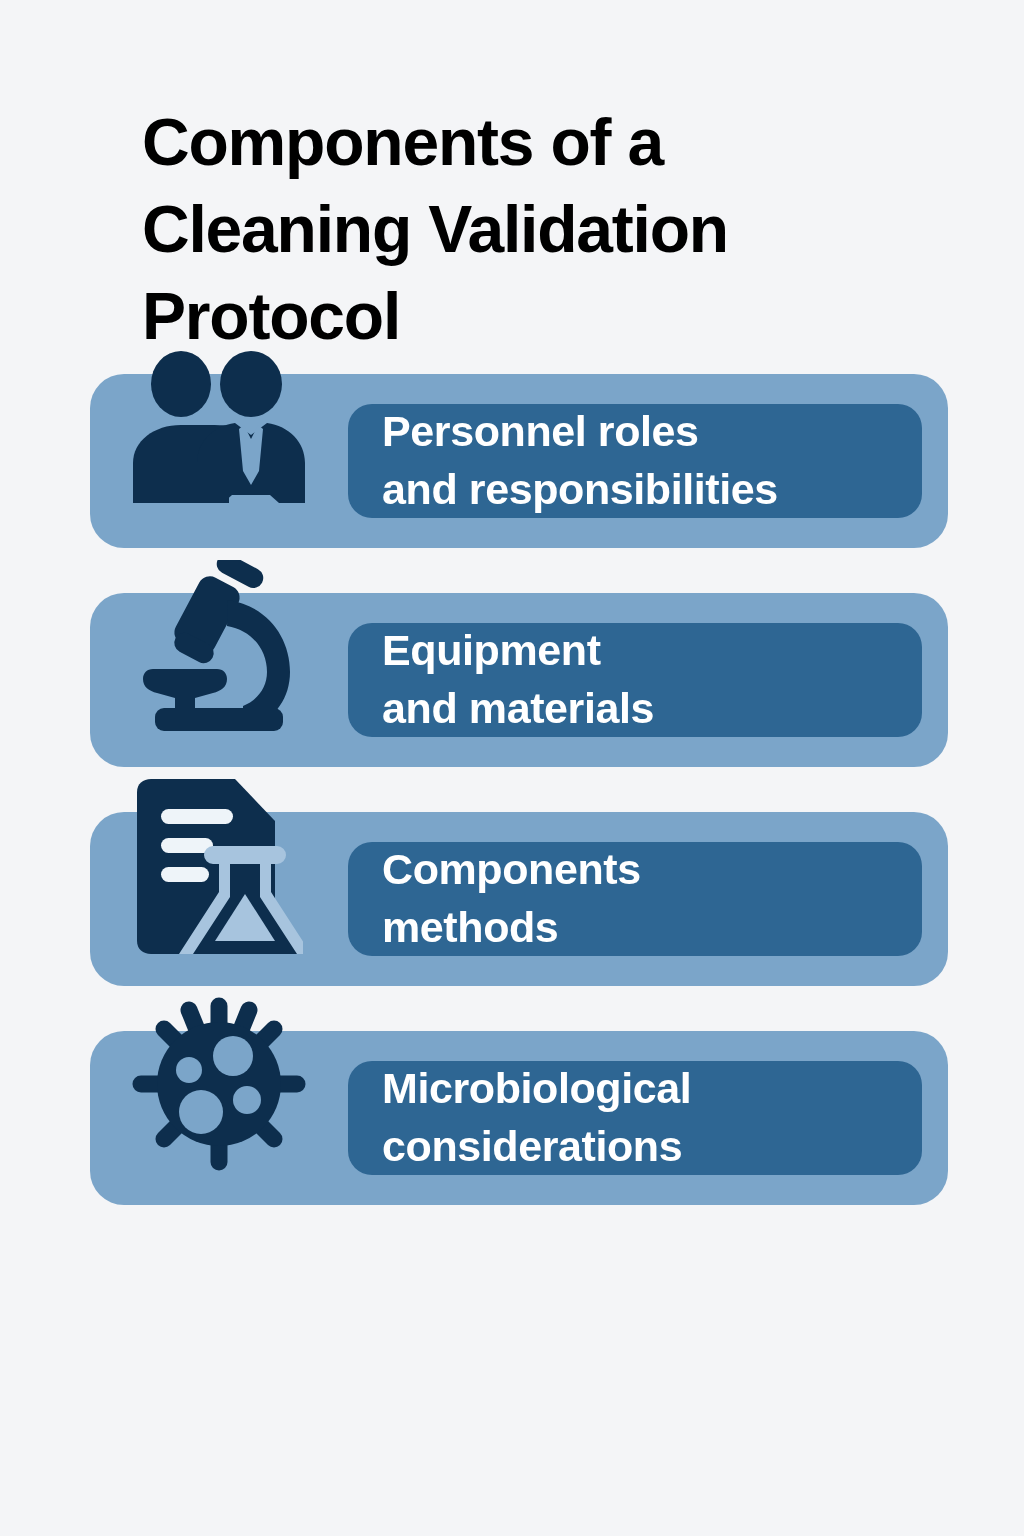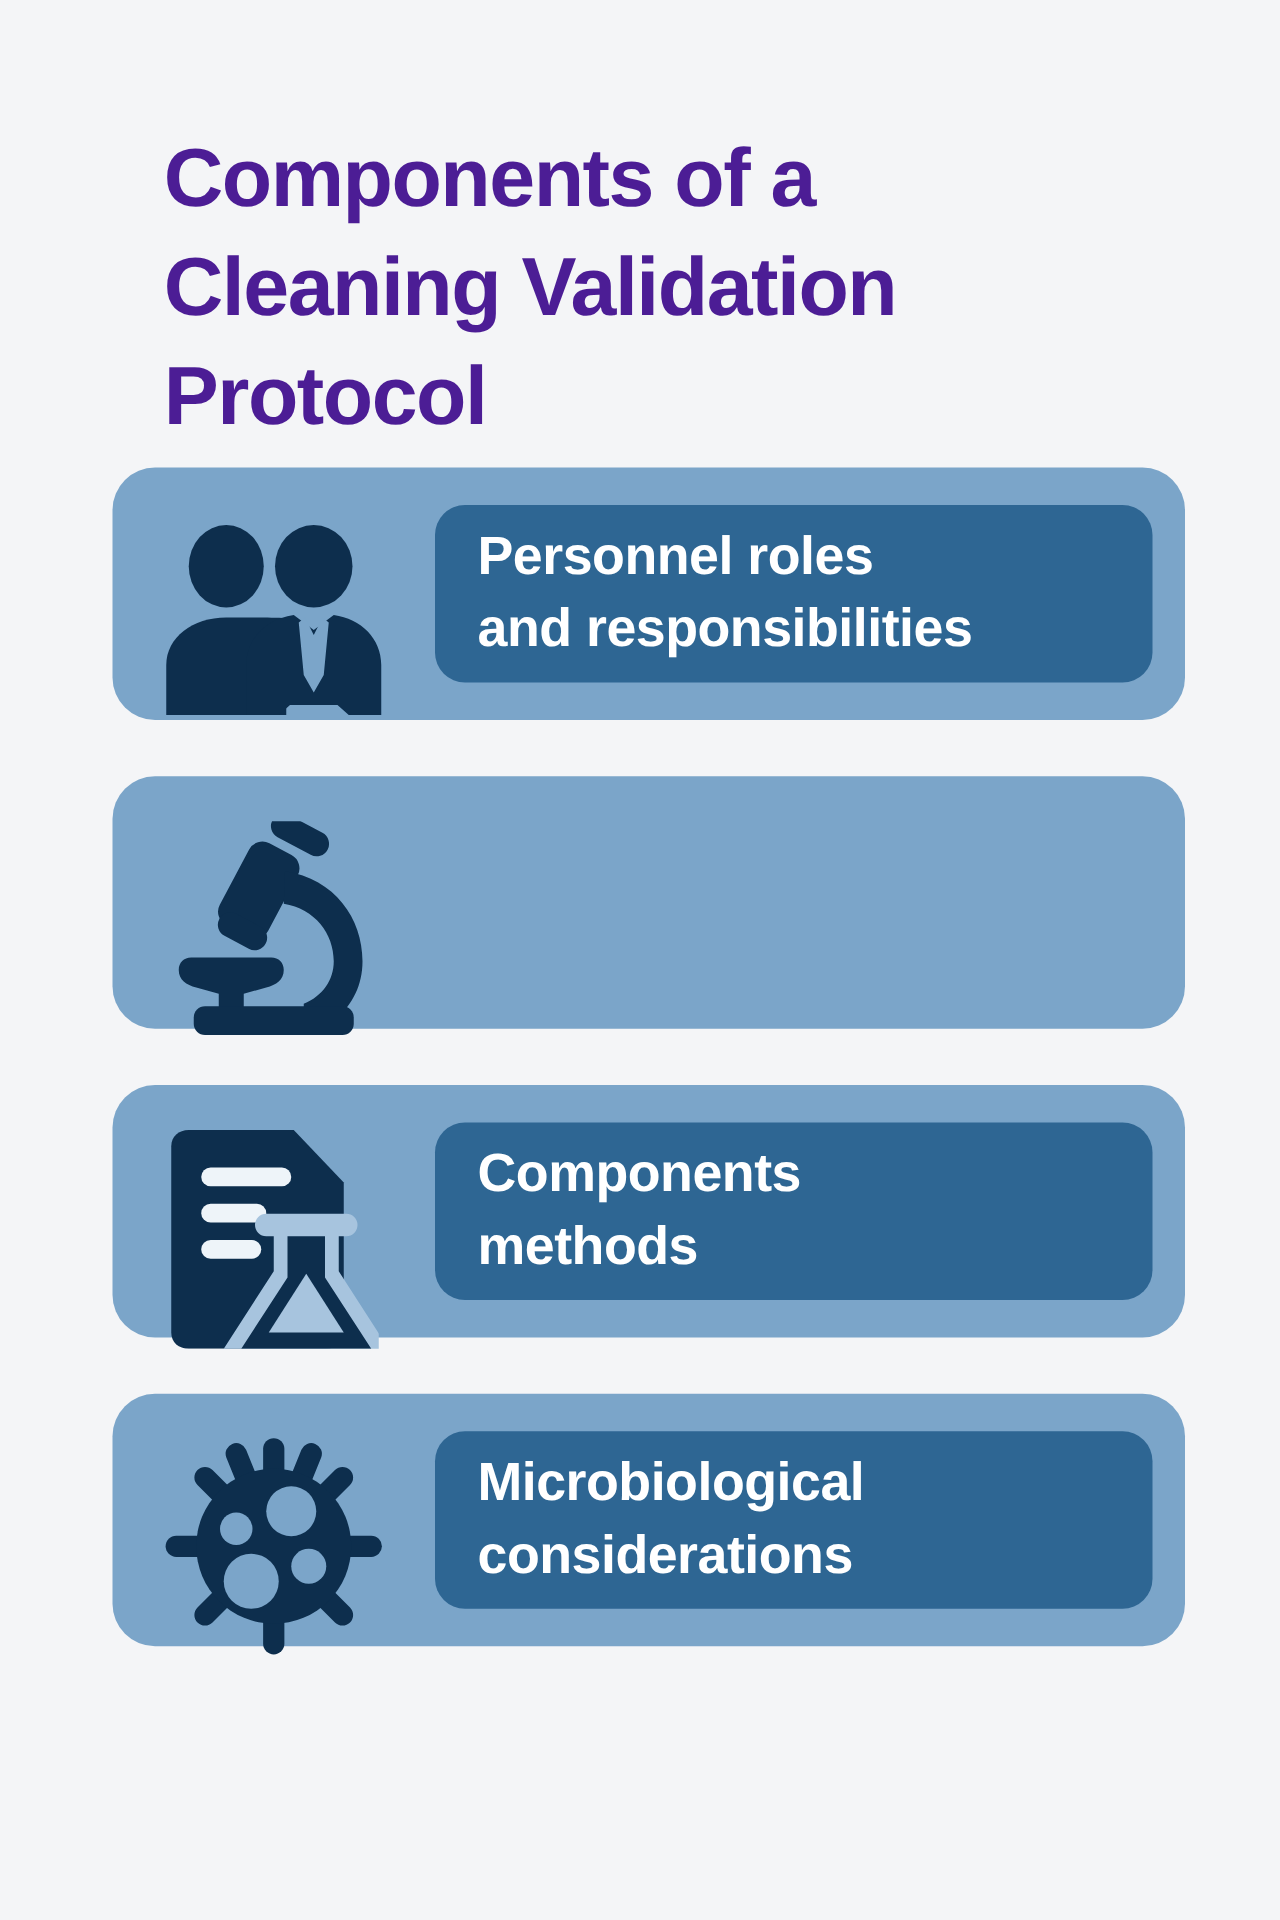--- a/index.html
+++ b/index.html
@@ -16,46 +16,46 @@
   }
   .page {
     position: absolute;
     inset: 0;
     background: #f4f5f7;
   }
 
   
   .title {
     position: absolute;
-    left: 131px;
+    left: 142px;
     top: 55px;
     width: 740px;
-    color: #4c1d95;
+    color: #000000;
     font-size: 66px;
     line-height: 1.32;
     font-weight: bold;
     letter-spacing: -1.2px;
     white-space: pre-line;
   }
 
   
   .cards {
     position: absolute;
     left: 90px;
     top: 374px;
     width: 858px;
   }
   .card {
     position: relative;
-    height: 202px;
+    height: 174px;
     margin-bottom: 45px;
     background: #7ba5c9;
     border-radius: 34px;
     display: flex;
-    align-items: flex-start;
+    align-items: flex-end;
   }
   .card:last-child { margin-bottom: 18px; }
 
   .icon-slot {
     width: 258px;
     min-width: 258px;
     height: 243px;
     display: flex;
     align-items: center;
     justify-content: center;
@@ -119,20 +119,24 @@
           <g fill="#0d2e4d">
             <rect x="82" y="1" width="50" height="20" rx="10" transform="rotate(28 107 11)"></rect>
             <rect x="52" y="18" width="44" height="74" rx="12" transform="rotate(28 74 55)"></rect>
             <rect x="40" y="78" width="42" height="20" rx="10" transform="rotate(28 61 88)"></rect>
             <path d="M95 40 c40 6 62 38 62 72 c0 30 -20 52 -47 58 l0 -24 c15 -6 24 -19 24 -34 c0 -22 -15 -42 -40 -46z"></path>
             <path d="M12 109 h72 c6 0 10 4 10 10 c0 8 -6 12 -14 14 l-18 5 v22 h-20 v-22 l-18 -5 c-8 -2 -14 -6 -14 -14 c0 -6 4 -10 10 -10z"></path>
             <rect x="22" y="148" width="128" height="23" rx="9"></rect>
           </g>
         </svg>
       </div>
+      <div class="panel">
+        <span class="panel-label">Equipment
+and materials</span>
+      </div>
     </div>
 
     <div class="card">
       <div class="icon-slot">
         <svg width="168" height="178" viewBox="0 0 168 178" aria-hidden="true">
           <g>
             <path d="M16 3 h84 l40 42 v120 c0 8 -6 13 -14 13 H16 c-8 0 -14 -5 -14 -13 V16 c0-8 6-13 14-13z" fill="#0d2e4d"></path>
             <rect x="26" y="33" width="72" height="15" rx="7.5" fill="#eef4f9"></rect>
             <rect x="26" y="62" width="52" height="15" rx="7.5" fill="#eef4f9"></rect>
             <rect x="26" y="91" width="48" height="15" rx="7.5" fill="#eef4f9"></rect>

